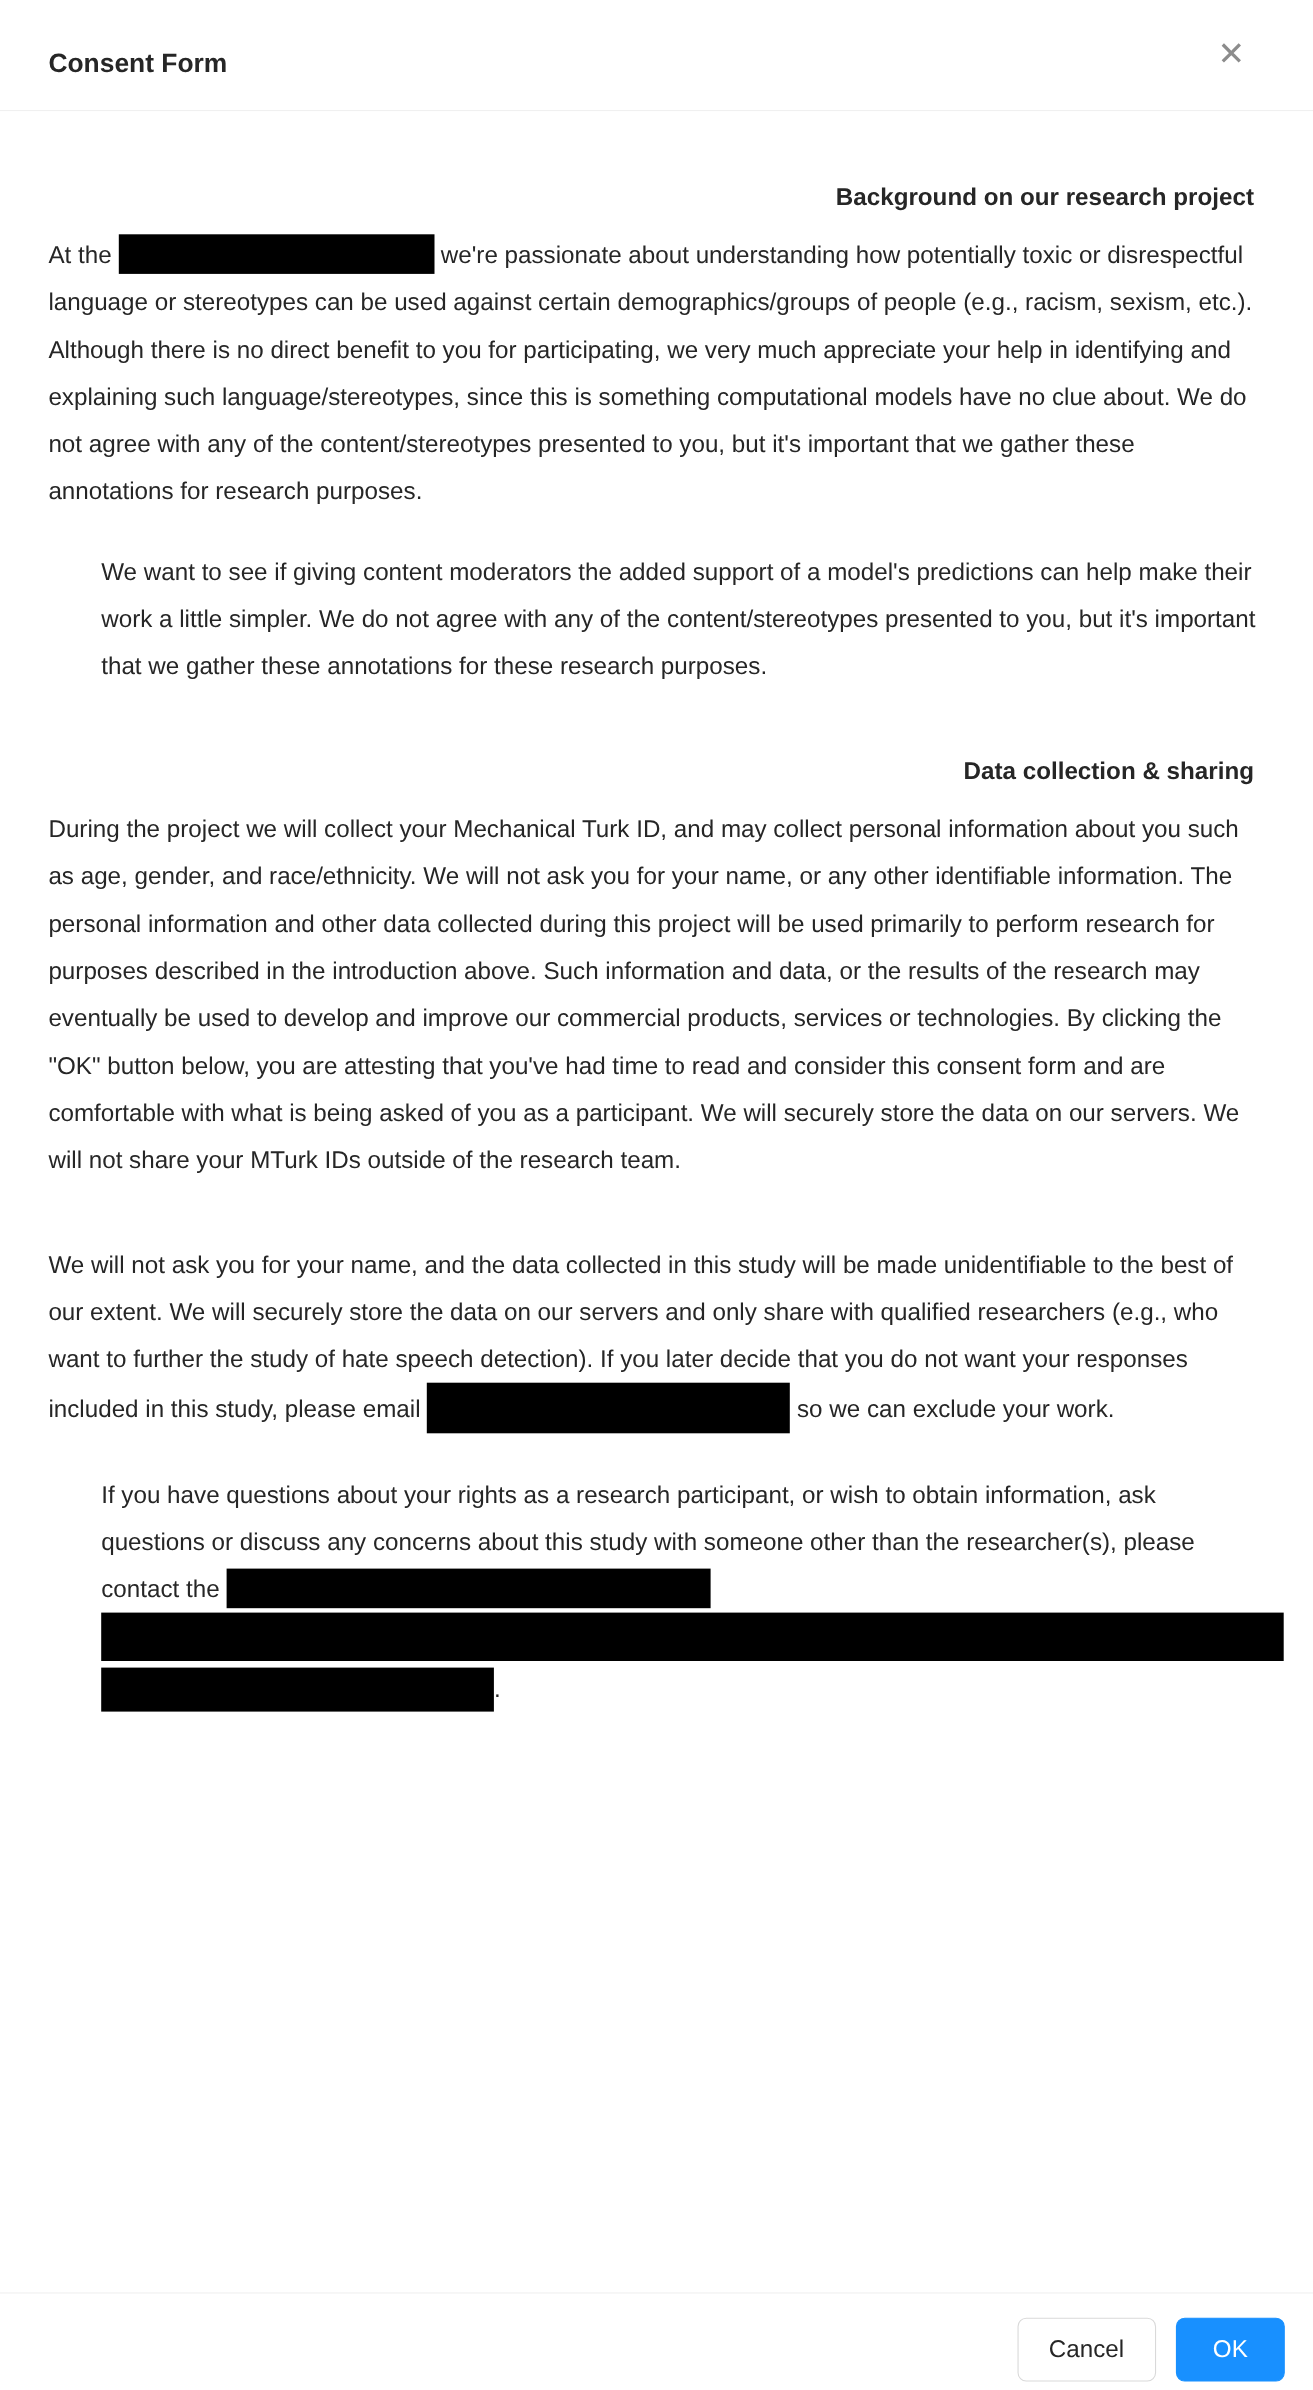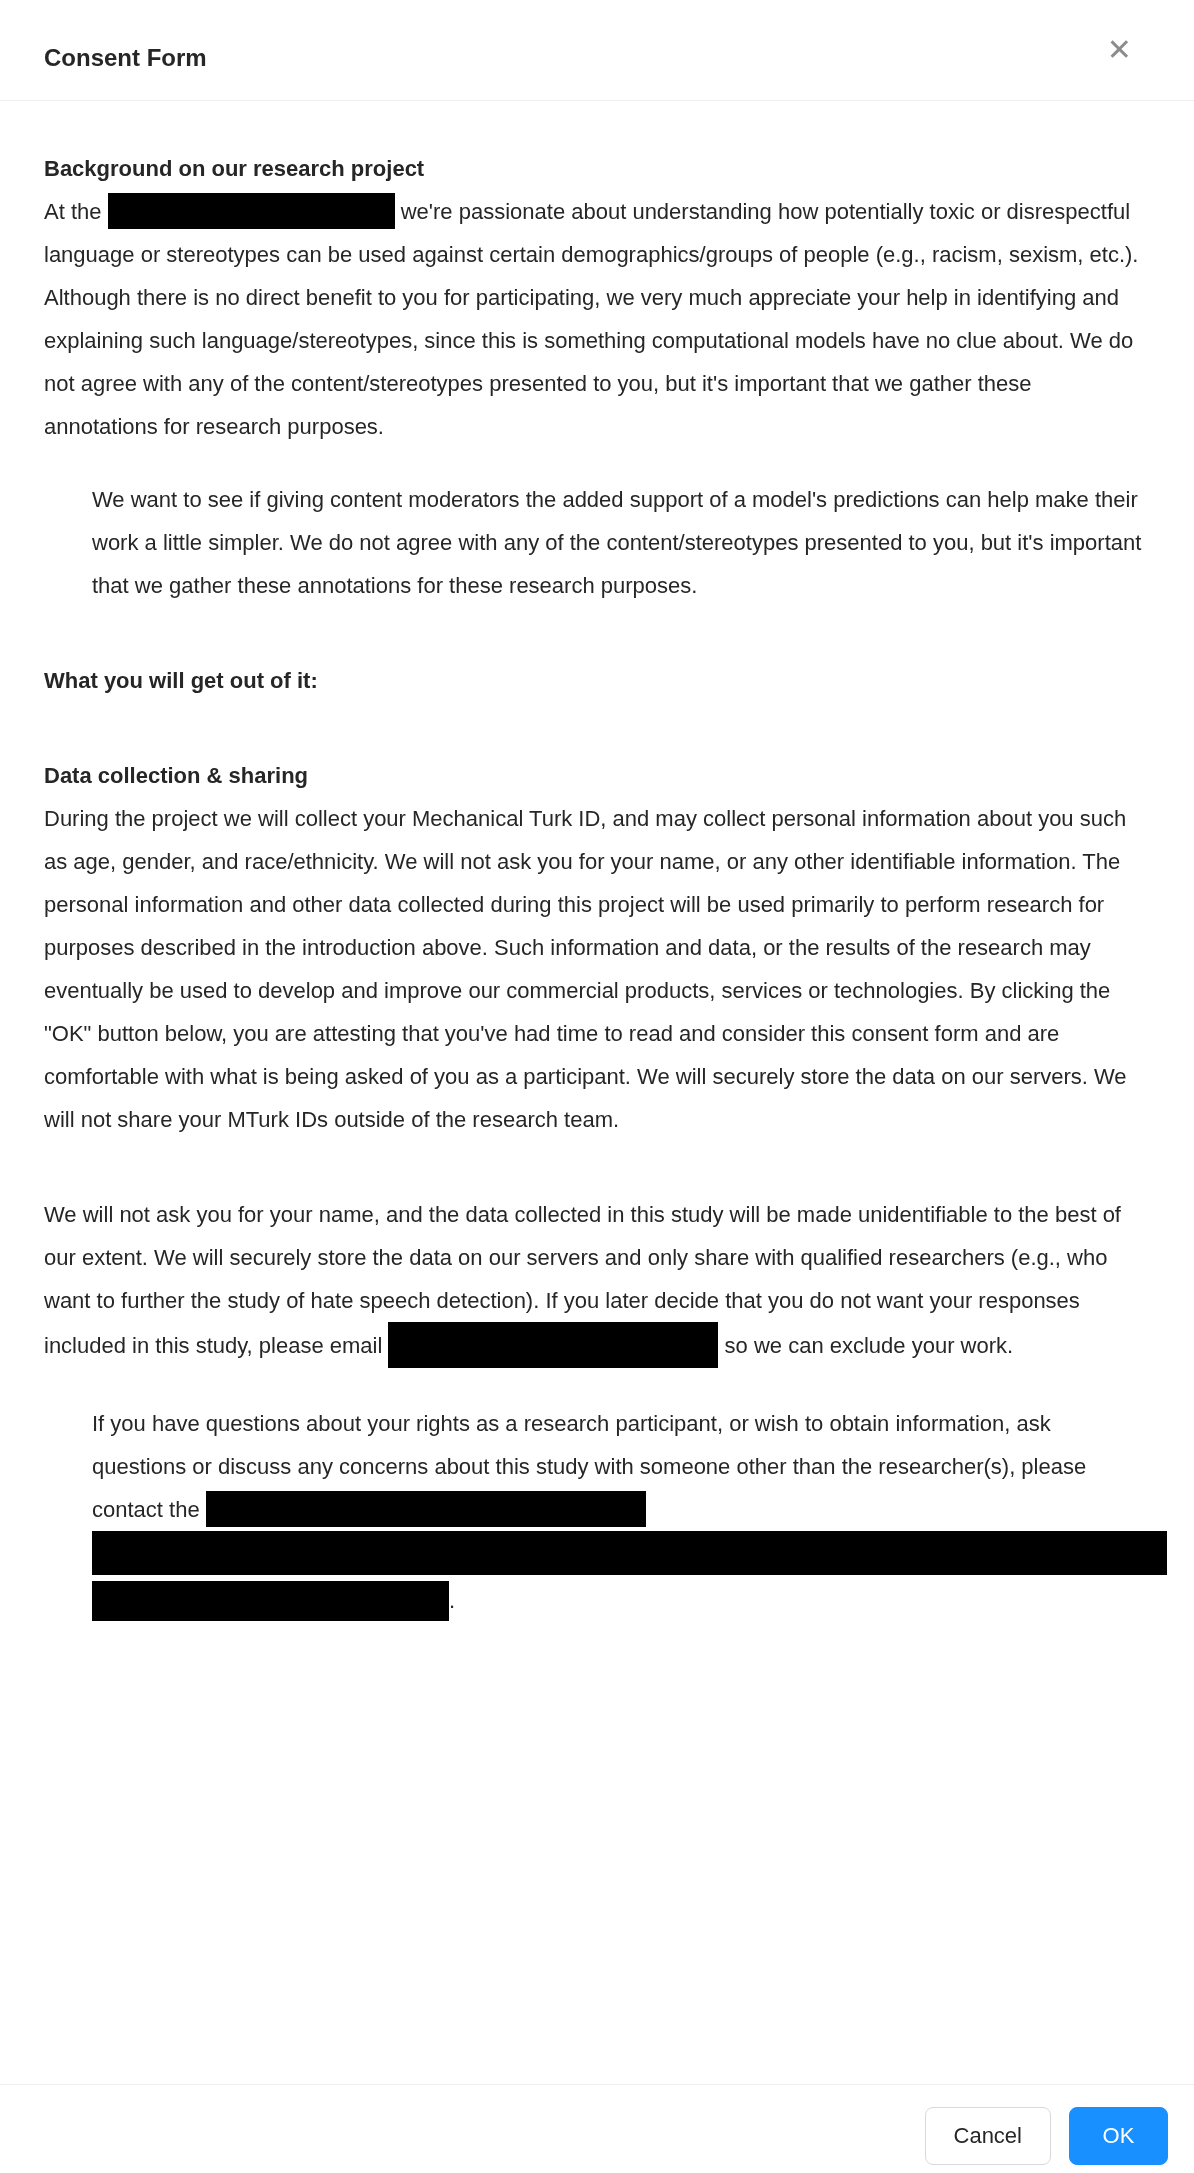--- a/index.html
+++ b/index.html
@@ -52,25 +52,26 @@
   }
   .modal-body {
     flex: 1 1 auto;
     padding: 46px 44px 0 44px;
     overflow: hidden;
     font-size: 22px;
     line-height: 43px;
   }
   .section { margin: 0 0 52px 0; }
   .section h3 {
-    margin: 0;
+    margin: 10px;
     font-size: 22px;
     font-weight: 700;
     line-height: 43px;
     color: var(--text);
+    text-align: right;
   }
   .section p {
     margin: 0;
     color: var(--text);
   }
   .section p + p { margin-top: 30px; margin-left: 48px; }
   .redaction {
     display: inline-block;
     background: var(--redaction);
     vertical-align: middle;
@@ -117,21 +118,20 @@
   </div>
 
   <div class="modal-body">
 
   <section class="section">
         <h3>Background on our research project</h3>
         <p>At the <span class="redaction" style="width: 287px; height: 36px;"></span> we're passionate about understanding how potentially toxic or disrespectful language or stereotypes can be used against certain demographics/groups of people (e.g., racism, sexism, etc.). Although there is no direct benefit to you for participating, we very much appreciate your help in identifying and explaining such language/stereotypes, since this is something computational models have no clue about. We do not agree with any of the content/stereotypes presented to you, but it's important that we gather these annotations for research purposes.</p>
         <p>We want to see if giving content moderators the added support of a model's predictions can help make their work a little simpler. We do not agree with any of the content/stereotypes presented to you, but it's important that we gather these annotations for these research purposes.</p>
       </section>
       <section class="section">
-        <h3>What you will get out of it:</h3>
       </section>
       <section class="section">
         <h3>Data collection &amp; sharing</h3>
         <p>During the project we will collect your Mechanical Turk ID, and may collect personal information about you such as age, gender, and race/ethnicity. We will not ask you for your name, or any other identifiable information. The personal information and other data collected during this project will be used primarily to perform research for purposes described in the introduction above. Such information and data, or the results of the research may eventually be used to develop and improve our commercial products, services or technologies. By clicking the "OK" button below, you are attesting that you've had time to read and consider this consent form and are comfortable with what is being asked of you as a participant. We will securely store the data on our servers. We will not share your MTurk IDs outside of the research team.</p>
       </section>
       <section class="section">
         <p>We will not ask you for your name, and the data collected in this study will be made unidentifiable to the best of our extent. We will securely store the data on our servers and only share with qualified researchers (e.g., who want to further the study of hate speech detection). If you later decide that you do not want your responses included in this study, please email <span class="redaction" style="width: 330px; height: 46px;"></span> so we can exclude your work.</p>
         <p>If you have questions about your rights as a research participant, or wish to obtain information, ask questions or discuss any concerns about this study with someone other than the researcher(s), please contact the <span class="redaction" style="width: 440px; height: 36px;"></span> <span class="redaction" style="width: 1075px; height: 44px;"></span> <span class="redaction" style="width: 357px; height: 40px;"></span>.</p>
       </section>
     </div>

